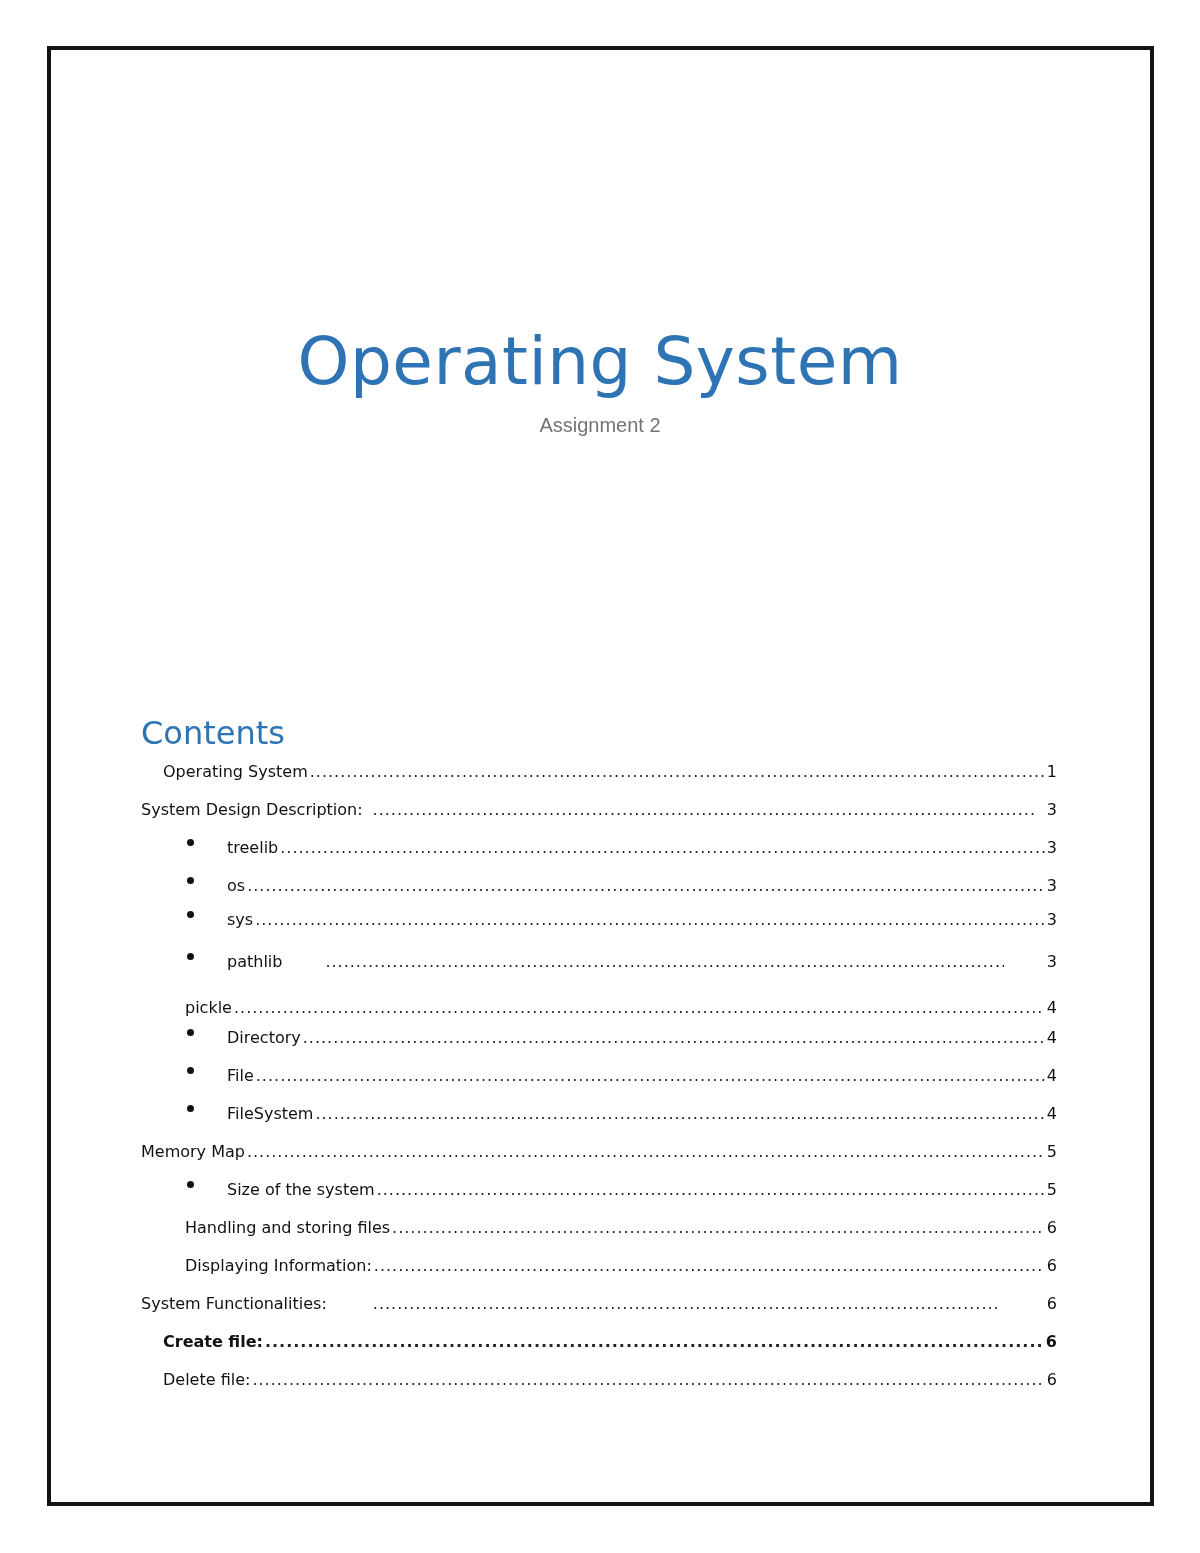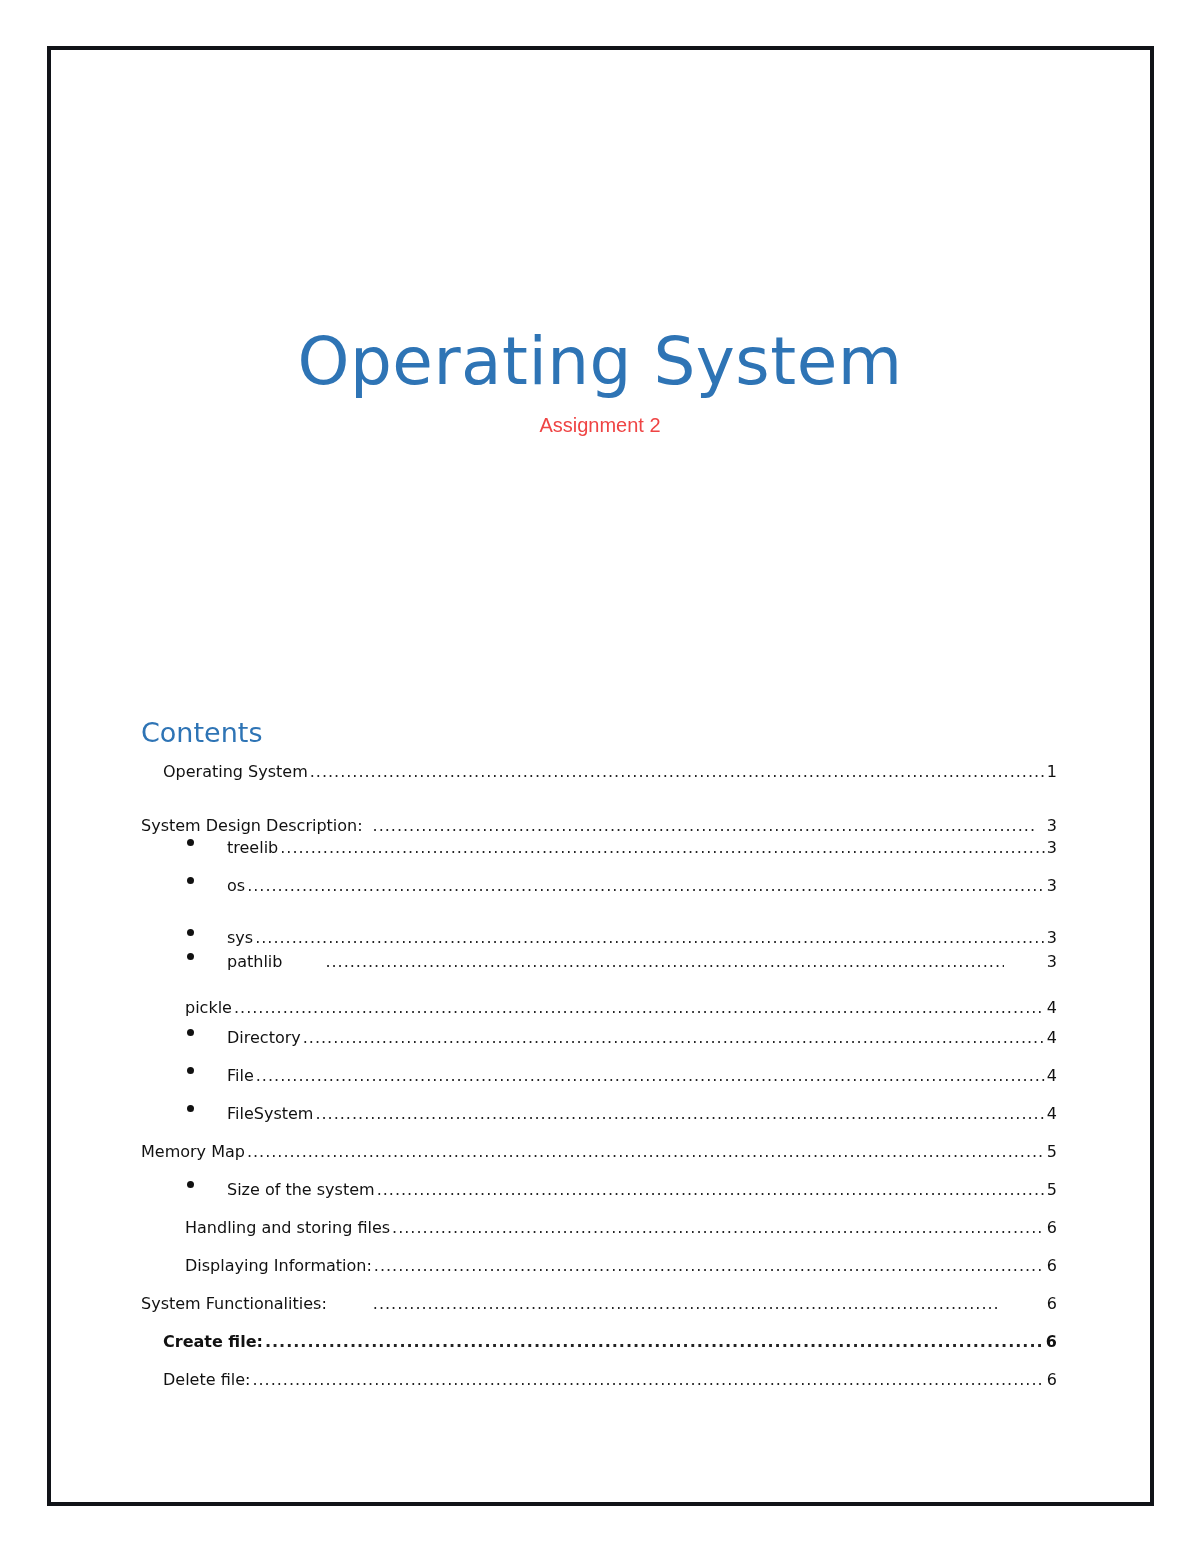--- a/index.html
+++ b/index.html
@@ -1,20 +1,20 @@
 <!DOCTYPE html>
 <html><head>
   <meta charset="utf-8">
   <style>
     html, body { margin: 0; padding: 0; background: #ffffff; }
     body { width: 1200px; height: 1553px; position: relative; overflow: hidden; font-family: "DejaVu Sans", sans-serif; color: #111; }
     .page-border { position: absolute; left: 47px; top: 46px; width: 1099px; height: 1452px; border: 4px solid #111318; box-sizing: content-box; }
     .title { position: absolute; left: 0; width: 1200px; top: 322px; text-align: center; font-size: 66px; color: #2e74b5; letter-spacing: 0.5px; line-height: 80px; }
-    .subtitle { position: absolute; left: 0; width: 1200px; top: 412px; text-align: center; font-size: 20px; color: #ef4444; font-family: "Liberation Sans", sans-serif; line-height: 26px; }
-    .toc-heading { position: absolute; left: 141px; top: 714px; font-size: 27px; color: #2e74b5; line-height: 38px; }
+    .subtitle { position: absolute; left: 0; width: 1200px; top: 412px; text-align: center; font-size: 20px; color: #737373; font-family: "Liberation Sans", sans-serif; line-height: 26px; }
+    .toc-heading { position: absolute; left: 141px; top: 714px; font-size: 32px; color: #2e74b5; line-height: 38px; }
     .toc { position: absolute; left: 0; top: 757px; width: 1200px; }
     .toc-row { position: absolute; height: 26px; display: flex; align-items: flex-end; font-size: 16px; line-height: 22px; color: #111; right: 143px; }
     .toc-row .bullet { position: absolute; left: -40px; top: 6px; width: 7px; height: 7px; border-radius: 50%; background: #111; }
     .toc-row .label { white-space: nowrap; }
     .toc-row .leader { flex: 1; overflow: hidden; white-space: nowrap; margin: 0 2px; letter-spacing: 1px; color: #222; }
     .toc-row .leader::after { content: "................................................................................................................................................................................................................................................................................................................................................"; }
     .toc-row .page { white-space: nowrap; }
   </style>
 </head>
 <body>
@@ -25,38 +25,38 @@
 <div class="subtitle">Assignment 2</div>
 
 <div class="toc-heading">Contents</div>
 
 <div class="toc">
   <div class="toc-row" style="top:0px; left:163px;">
     <span class="label">Operating System</span>
     <span class="leader"></span>
     <span class="page">1</span>
   </div>
-  <div class="toc-row" style="top:54px; left:141px;gap:8px;">
+  <div class="toc-row" style="top:38px; left:141px;gap:8px;">
     <span class="label">System Design Description:</span>
     <span class="leader"></span>
     <span class="page">3</span>
   </div>
   <div class="toc-row" style="top:76px; left:227px;">
     <span class="bullet"></span>
     <span class="label">treelib</span>
     <span class="leader"></span>
     <span class="page">3</span>
   </div>
   <div class="toc-row" style="top:114px; left:227px;">
     <span class="bullet"></span>
     <span class="label">os</span>
     <span class="leader"></span>
     <span class="page">3</span>
   </div>
-  <div class="toc-row" style="top:166px; left:227px;">
+  <div class="toc-row" style="top:148px; left:227px;">
     <span class="bullet"></span>
     <span class="label">sys</span>
     <span class="leader"></span>
     <span class="page">3</span>
   </div>
   <div class="toc-row" style="top:190px; left:227px;gap:41px;">
     <span class="bullet"></span>
     <span class="label">pathlib</span>
     <span class="leader"></span>
     <span class="page">3</span>

